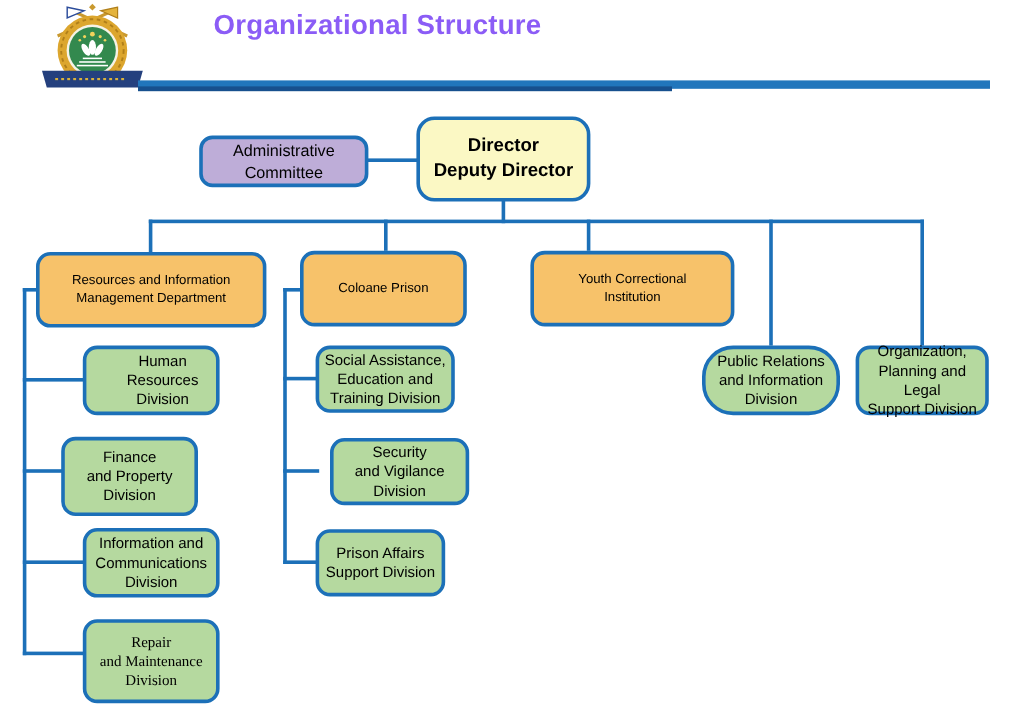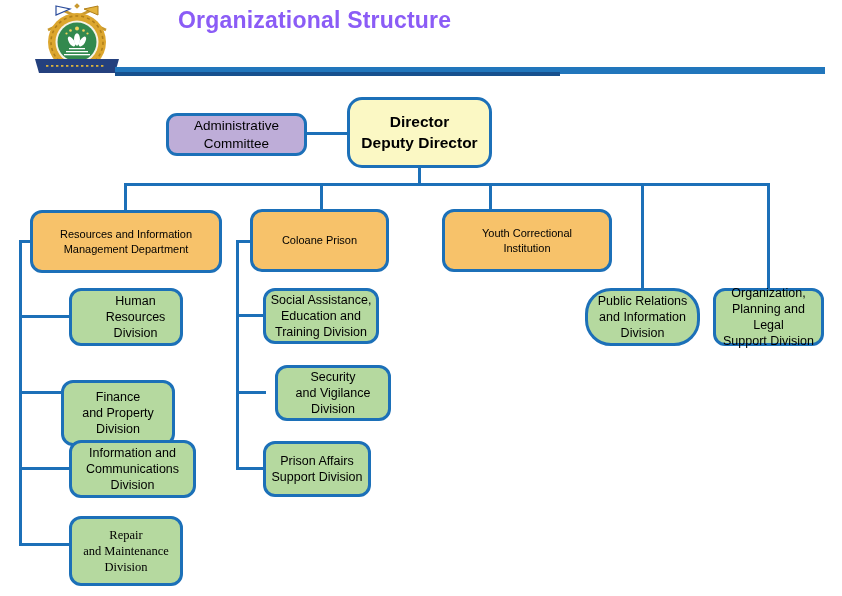--- a/index.html
+++ b/index.html
@@ -113,25 +113,25 @@
 
   <div class="box dept" style="left:250px;top:209px;width:139px;height:63px;">Coloane Prison</div>
 
   <div class="box dept" style="left:442px;top:209px;width:170px;height:63px;">Youth Correctional
 Institution</div>
 
   <div class="box division" style="left:69px;top:288px;width:114px;height:58px;padding-left:21px;">Human
 Resources
 Division</div>
 
-  <div class="box division" style="left:61px;top:364px;width:114px;height:66px;margin-top:16px;">Finance
+  <div class="box division" style="left:51px;top:364px;width:114px;height:66px;">Finance
 and Property
 Division</div>
 
-  <div class="box division" style="left:69px;top:440px;width:127px;height:58px;">Information and
+  <div class="box division" style="left:69px;top:440px;width:114px;height:58px;">Information and
 Communications
 Division</div>
 
   <div class="box division" style="left:69px;top:516px;width:114px;height:70px;font-family:Liberation Serif, serif;">Repair
 and Maintenance
 Division</div>
 
   <div class="box division" style="left:263px;top:288px;width:116px;height:56px;">Social Assistance,
 Education and
 Training Division</div>

